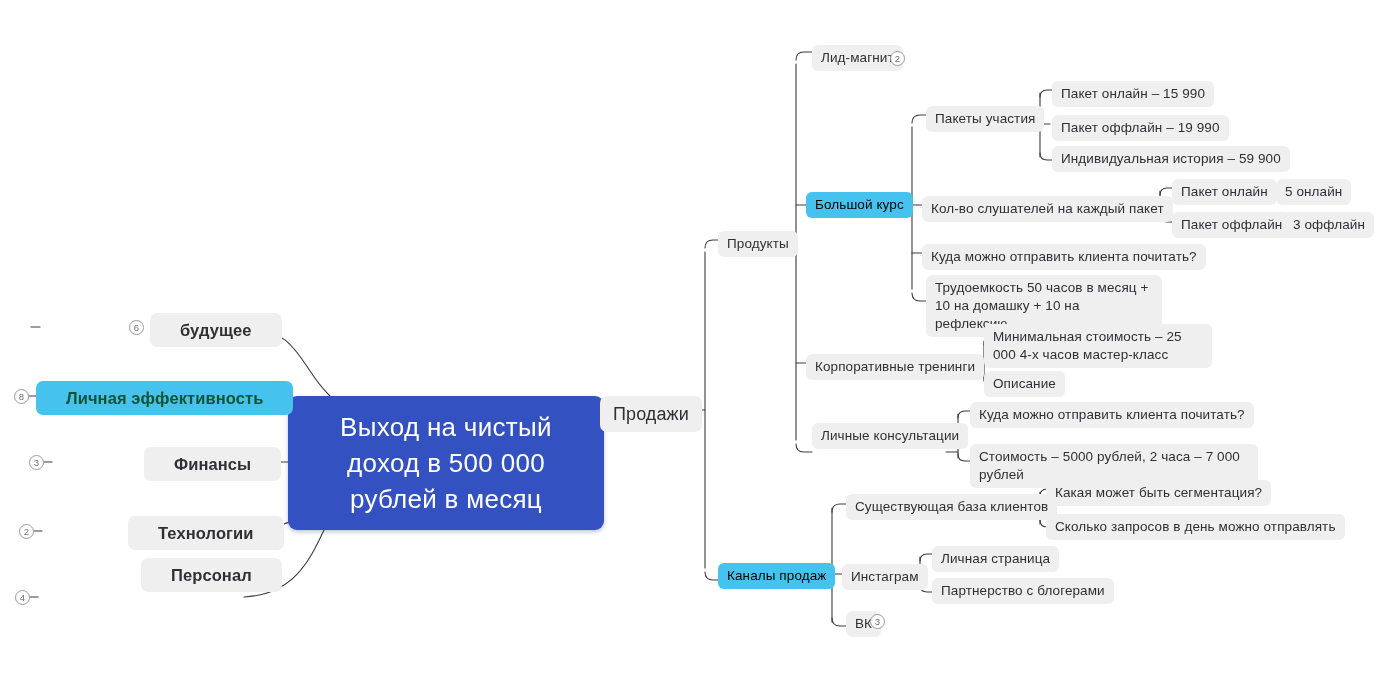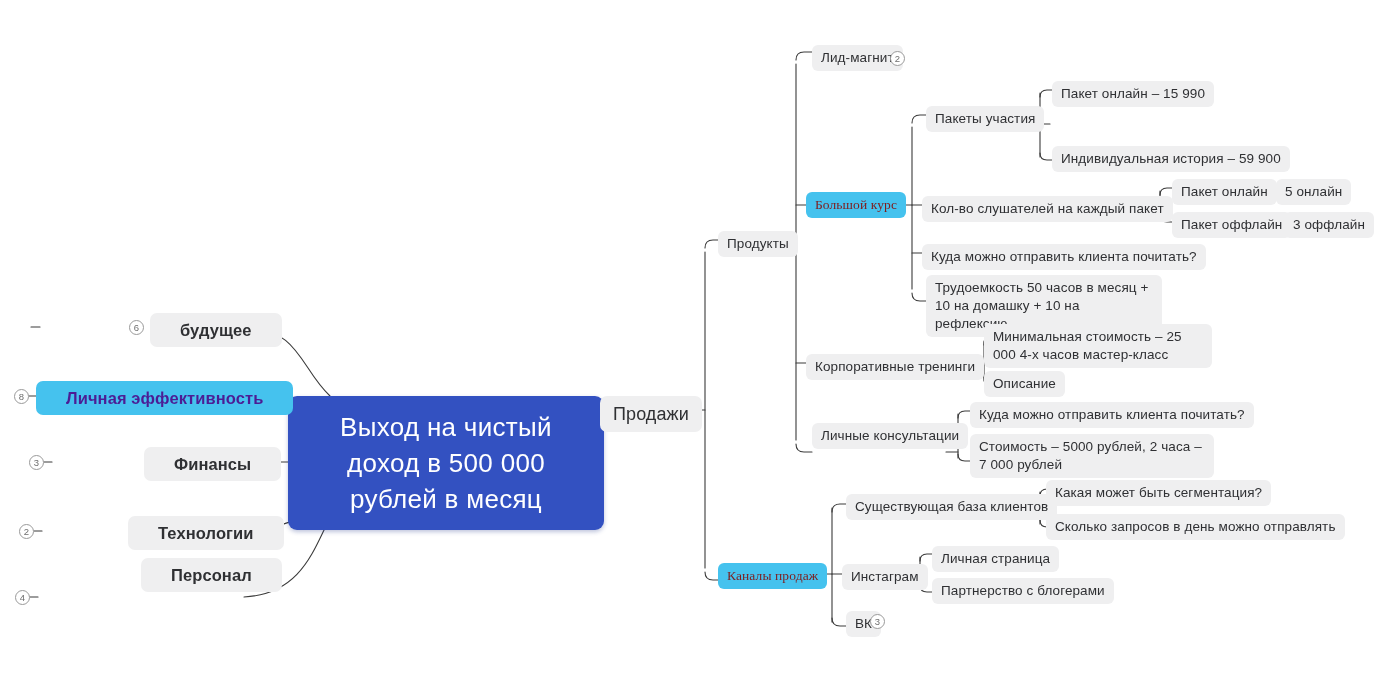--- a/index.html
+++ b/index.html
@@ -63,26 +63,25 @@
   }
   .node.lvl1-left {
     font-size: 16.5px;
     line-height: 22px;
     padding: 6px 30px;
     border-radius: 7px;
     font-weight: 700;
   }
   .node.hl {
     background: #45c2ee;
-    color: #7f1d1d;
-    font-family: Liberation Serif, serif;
+    color: #000000;
   }
   .node.hl-left {
     background: #45c2ee;
-    color: #4c1d95;
+    color: #14532d;
   }
   .badge {
     position: absolute;
     width: 15px;
     height: 15px;
     border-radius: 50%;
     border: 1px solid #9a9a9a;
     background: #ffffff;
     color: #6e6e6e;
     font-size: 9.5px;
@@ -196,39 +195,40 @@
 
   <div class="node" style="left:718px; top:231px;">Продукты</div>
 
   <div class="node" style="left:812px; top:45px;">Лид-магнит</div>
   <div class="badge" style="left:890px; top:51px;">2</div>
 
   <div class="node hl" style="left:806px; top:192px;">Большой курс</div>
 
   <div class="node" style="left:926px; top:106px;">Пакеты участия</div>
   <div class="node" style="left:1052px; top:81px;">Пакет онлайн – 15 990</div>
+  <div class="node" style="left:1052px; top:115px;">Пакет оффлайн – 19 990</div>
   <div class="node" style="left:1052px; top:146px;">Индивидуальная история – 59 900</div>
 
   <div class="node" style="left:922px; top:196px;">Кол-во слушателей на каждый пакет</div>
   <div class="node" style="left:1172px; top:179px;">Пакет онлайн</div>
   <div class="node" style="left:1276px; top:179px;">5 онлайн</div>
   <div class="node" style="left:1172px; top:212px;">Пакет оффлайн</div>
   <div class="node" style="left:1284px; top:212px;">3 оффлайн</div>
 
   <div class="node" style="left:922px; top:244px;">Куда можно отправить клиента почитать?</div>
 
   <div class="node wrap" style="left:926px; top:275px; width:236px;">Трудоемкость 50 часов в месяц + 10 на домашку + 10 на рефлексию</div>
 
   <div class="node" style="left:806px; top:354px;">Корпоративные тренинги</div>
   <div class="node wrap" style="left:984px; top:324px; width:228px;">Минимальная стоимость – 25 000 4-х часов мастер-класс</div>
   <div class="node" style="left:984px; top:371px;">Описание</div>
 
   <div class="node" style="left:812px; top:423px;">Личные консультации</div>
   <div class="node" style="left:970px; top:402px;">Куда можно отправить клиента почитать?</div>
-  <div class="node wrap" style="left:970px; top:434px; width:244px;">Стоимость – 5000 рублей, 2 часа – 7 000 рублей</div>
+  <div class="node wrap" style="left:970px; top:444px; width:288px;">Стоимость – 5000 рублей, 2 часа – 7 000 рублей</div>
 
   <div class="node hl" style="left:718px; top:563px;">Каналы продаж</div>
 
   <div class="node" style="left:846px; top:494px;">Существующая база клиентов</div>
   <div class="node" style="left:1046px; top:480px;">Какая может быть сегментация?</div>
   <div class="node" style="left:1046px; top:514px;">Сколько запросов в день можно отправлять</div>
 
   <div class="node" style="left:842px; top:564px;">Инстаграм</div>
   <div class="node" style="left:932px; top:546px;">Личная страница</div>
   <div class="node" style="left:932px; top:578px;">Партнерство с блогерами</div>

